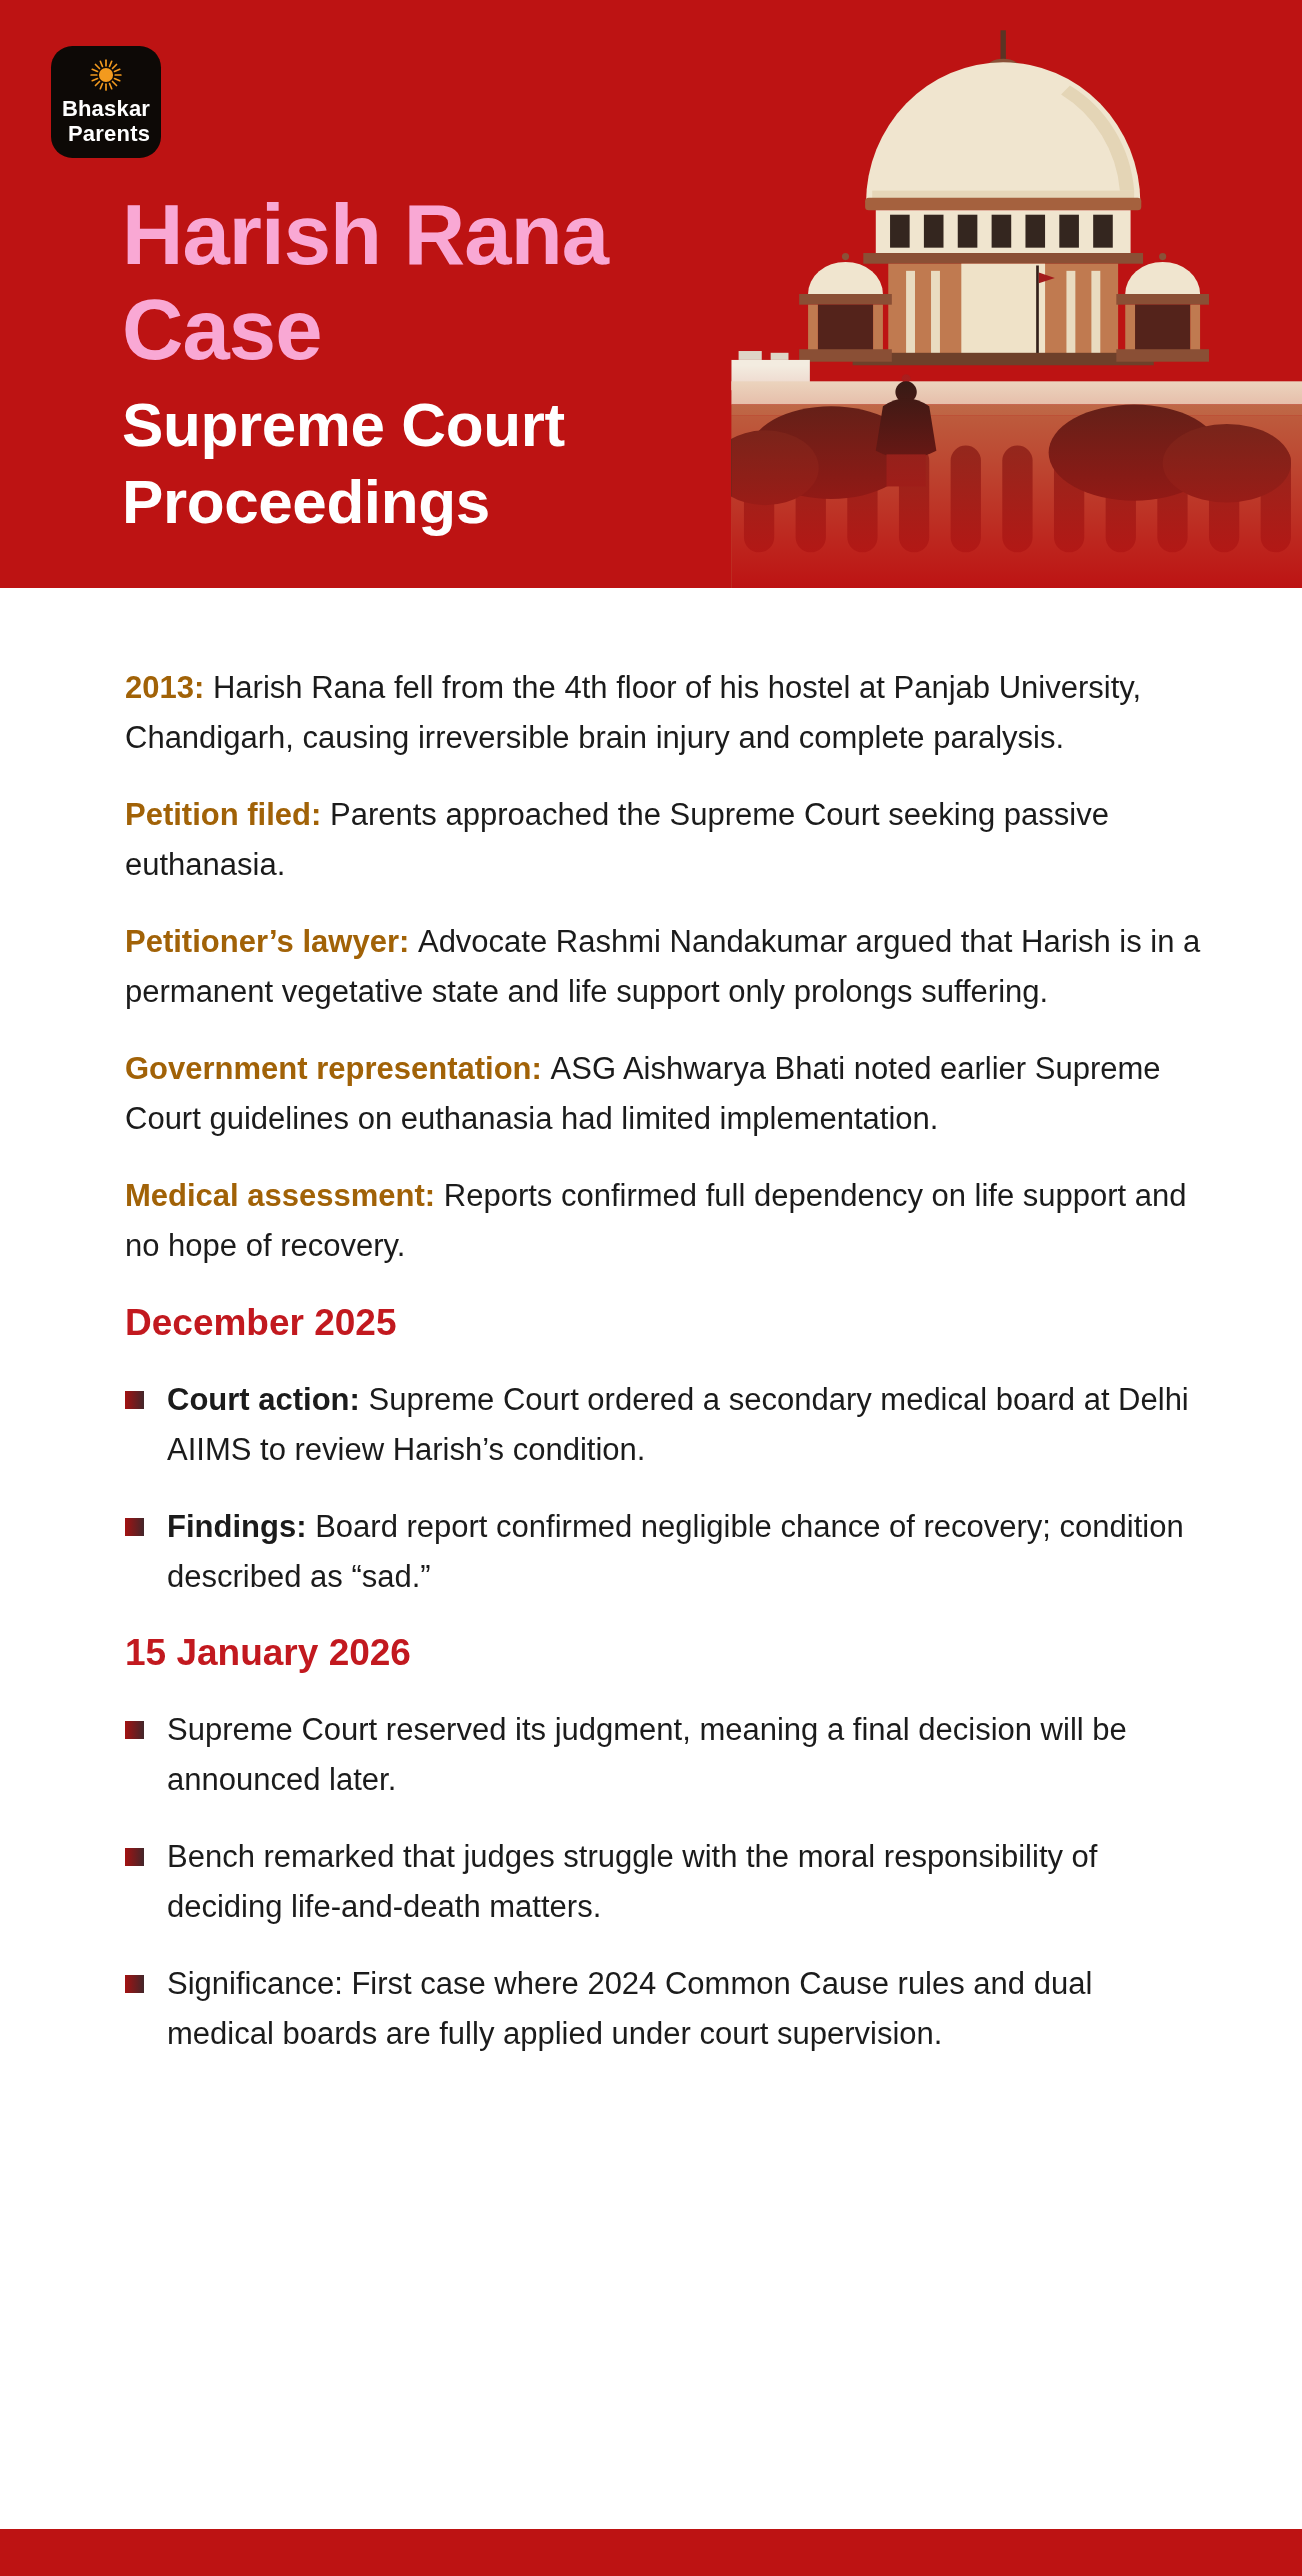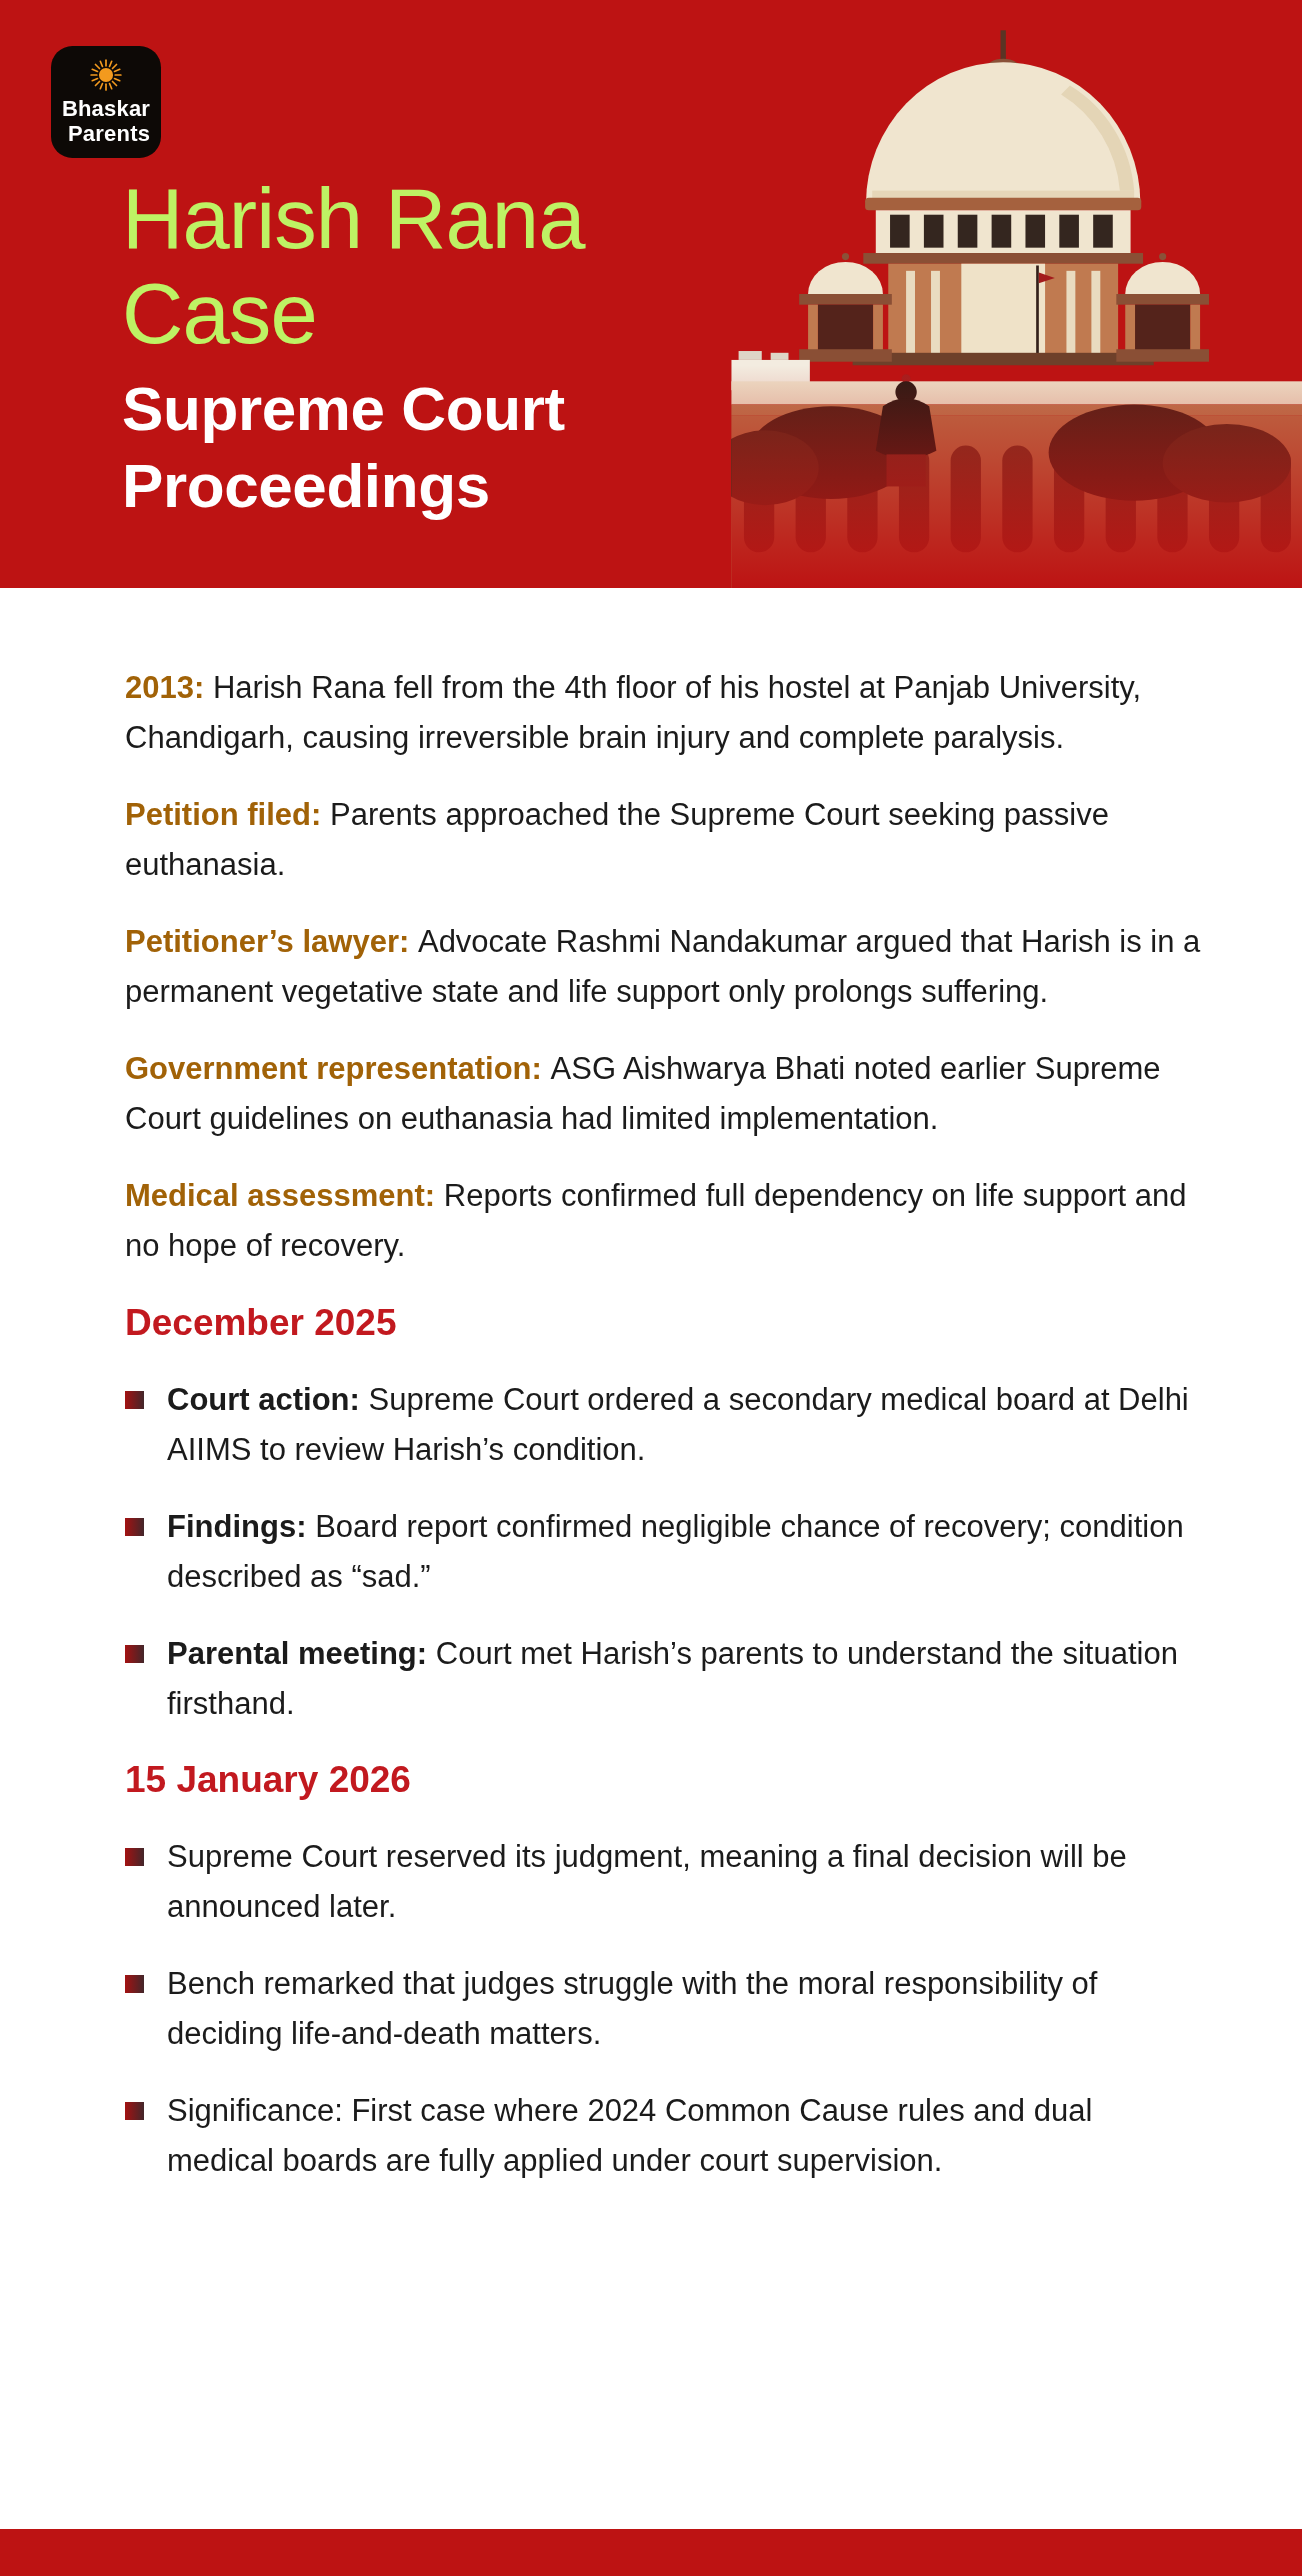--- a/index.html
+++ b/index.html
@@ -12,21 +12,21 @@
   .header { position:relative; width:1303px; height:588px; background:#bd1313; overflow:hidden; }
   .building { position:absolute; top:0; right:0; width:572px; height:588px; }
   .logo {
     position:absolute; left:51px; top:46px; width:110px; height:112px;
     background:#0d0906; border-radius:21.4px; z-index:3;
     display:flex; flex-direction:column; align-items:center; justify-content:center; gap:3.6px;
   }
   .logo-sun { width:34px; height:34px; }
   .logo-text { color:#ffffff; font-weight:700; font-size:22px; line-height:25px; text-align:right; letter-spacing:0.2px; }
   .title-block { position:absolute; left:122px; top:171px; z-index:2; }
-  .title-accent { color:#bef264; font-size:85px; line-height:95px; font-weight:400; width:571px; letter-spacing:-0.9px; }
+  .title-accent { color:#f9a8d4; font-size:85px; line-height:95px; font-weight:700; width:571px; letter-spacing:-0.9px;margin-top:16px; }
   .title-white  { color:#ffffff; font-size:62px; line-height:77px; font-weight:700; width:660px; margin-top:9px; letter-spacing:-0.4px; }
   
   .content { padding:75px 98px 0 125px; }
   .intro { font-size:31px; line-height:50px; margin-bottom:27px; max-width:1083px; }
   .intro strong { color:#a16207; font-weight:700; }
   strong:not(:empty) { margin-right:0.28em; }
   strong:empty { display:none; margin:0; }
   .section-heading { color:#c2191f; font-size:37px; line-height:45px; font-weight:700; margin:28.5px 0 30px; }
   .bullet { display:flex; align-items:flex-start; margin-bottom:27px; max-width:1123px; }
   .bullet .sq {
@@ -184,24 +184,20 @@
   <div class="bullet">
     <span class="sq"></span>
     <p><strong>Court action:</strong><span>Supreme Court ordered a secondary medical board at Delhi AIIMS to review Harish’s condition.</span></p>
   </div>
 
   <div class="bullet">
     <span class="sq"></span>
     <p><strong>Findings:</strong><span>Board report confirmed negligible chance of recovery; condition described as “sad.”</span></p>
   </div>
 
-  <div class="bullet">
-    <span class="sq"></span>
-    <p><strong>Parental meeting:</strong><span>Court met Harish’s parents to understand the situation firsthand.</span></p>
-  </div>
 
 
   <h3 class="section-heading">15 January 2026</h3>
 
   <div class="bullet">
     <span class="sq"></span>
     <p><span>Supreme Court reserved its judgment, meaning a final decision will be announced later.</span></p>
   </div>
 
   <div class="bullet">

